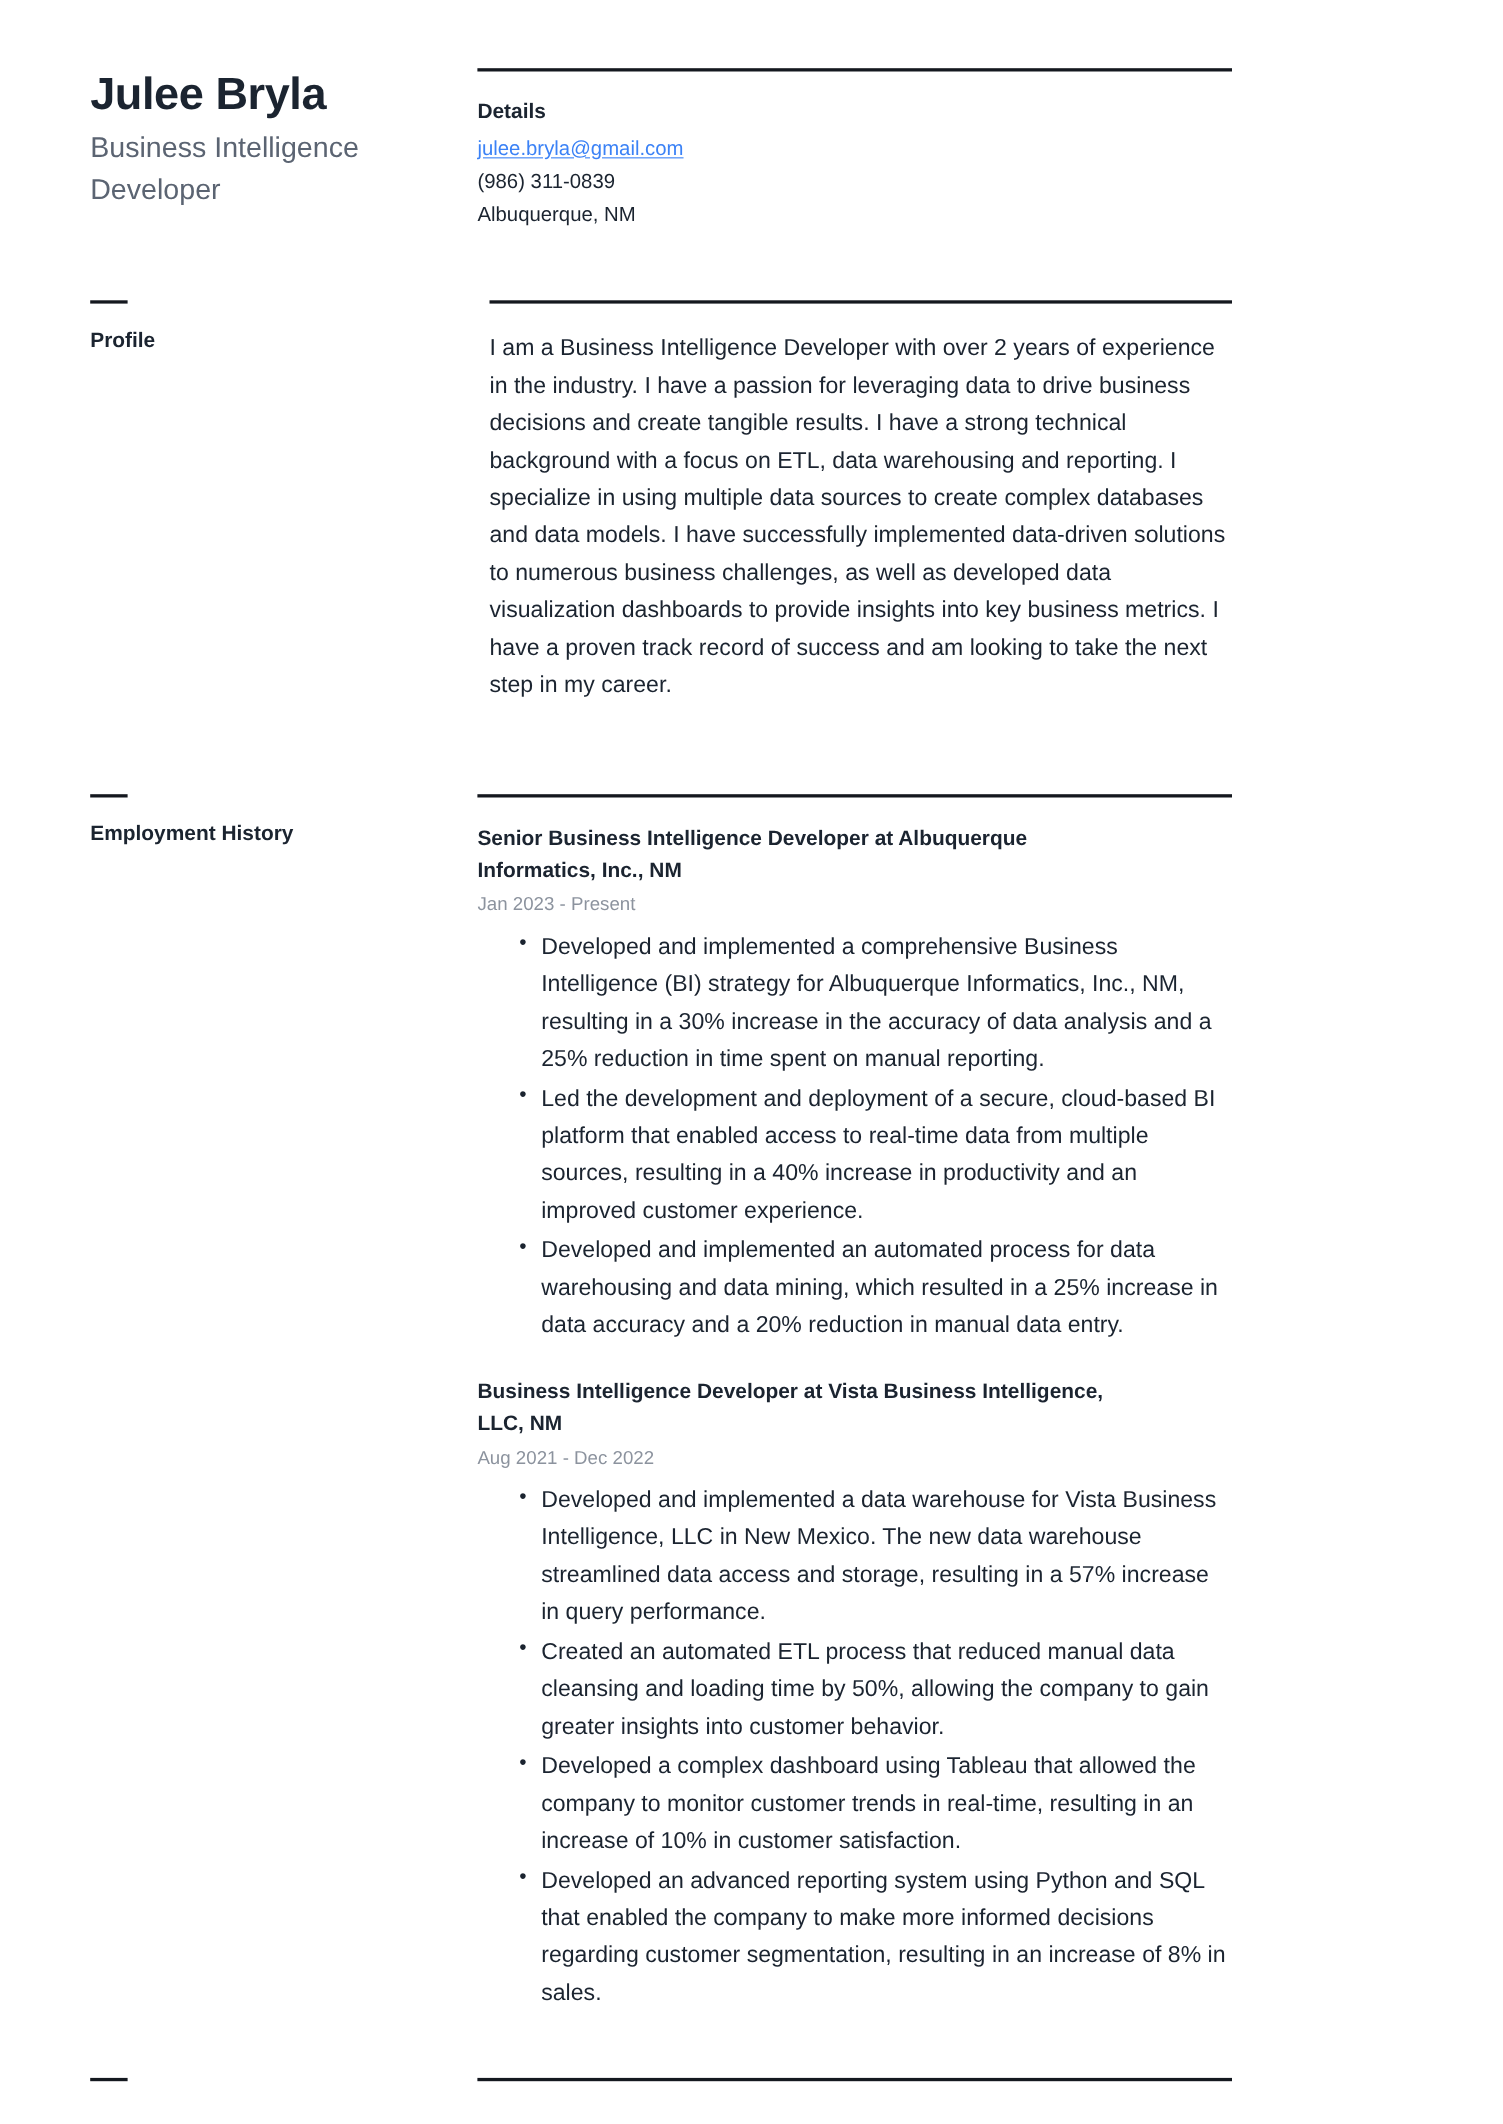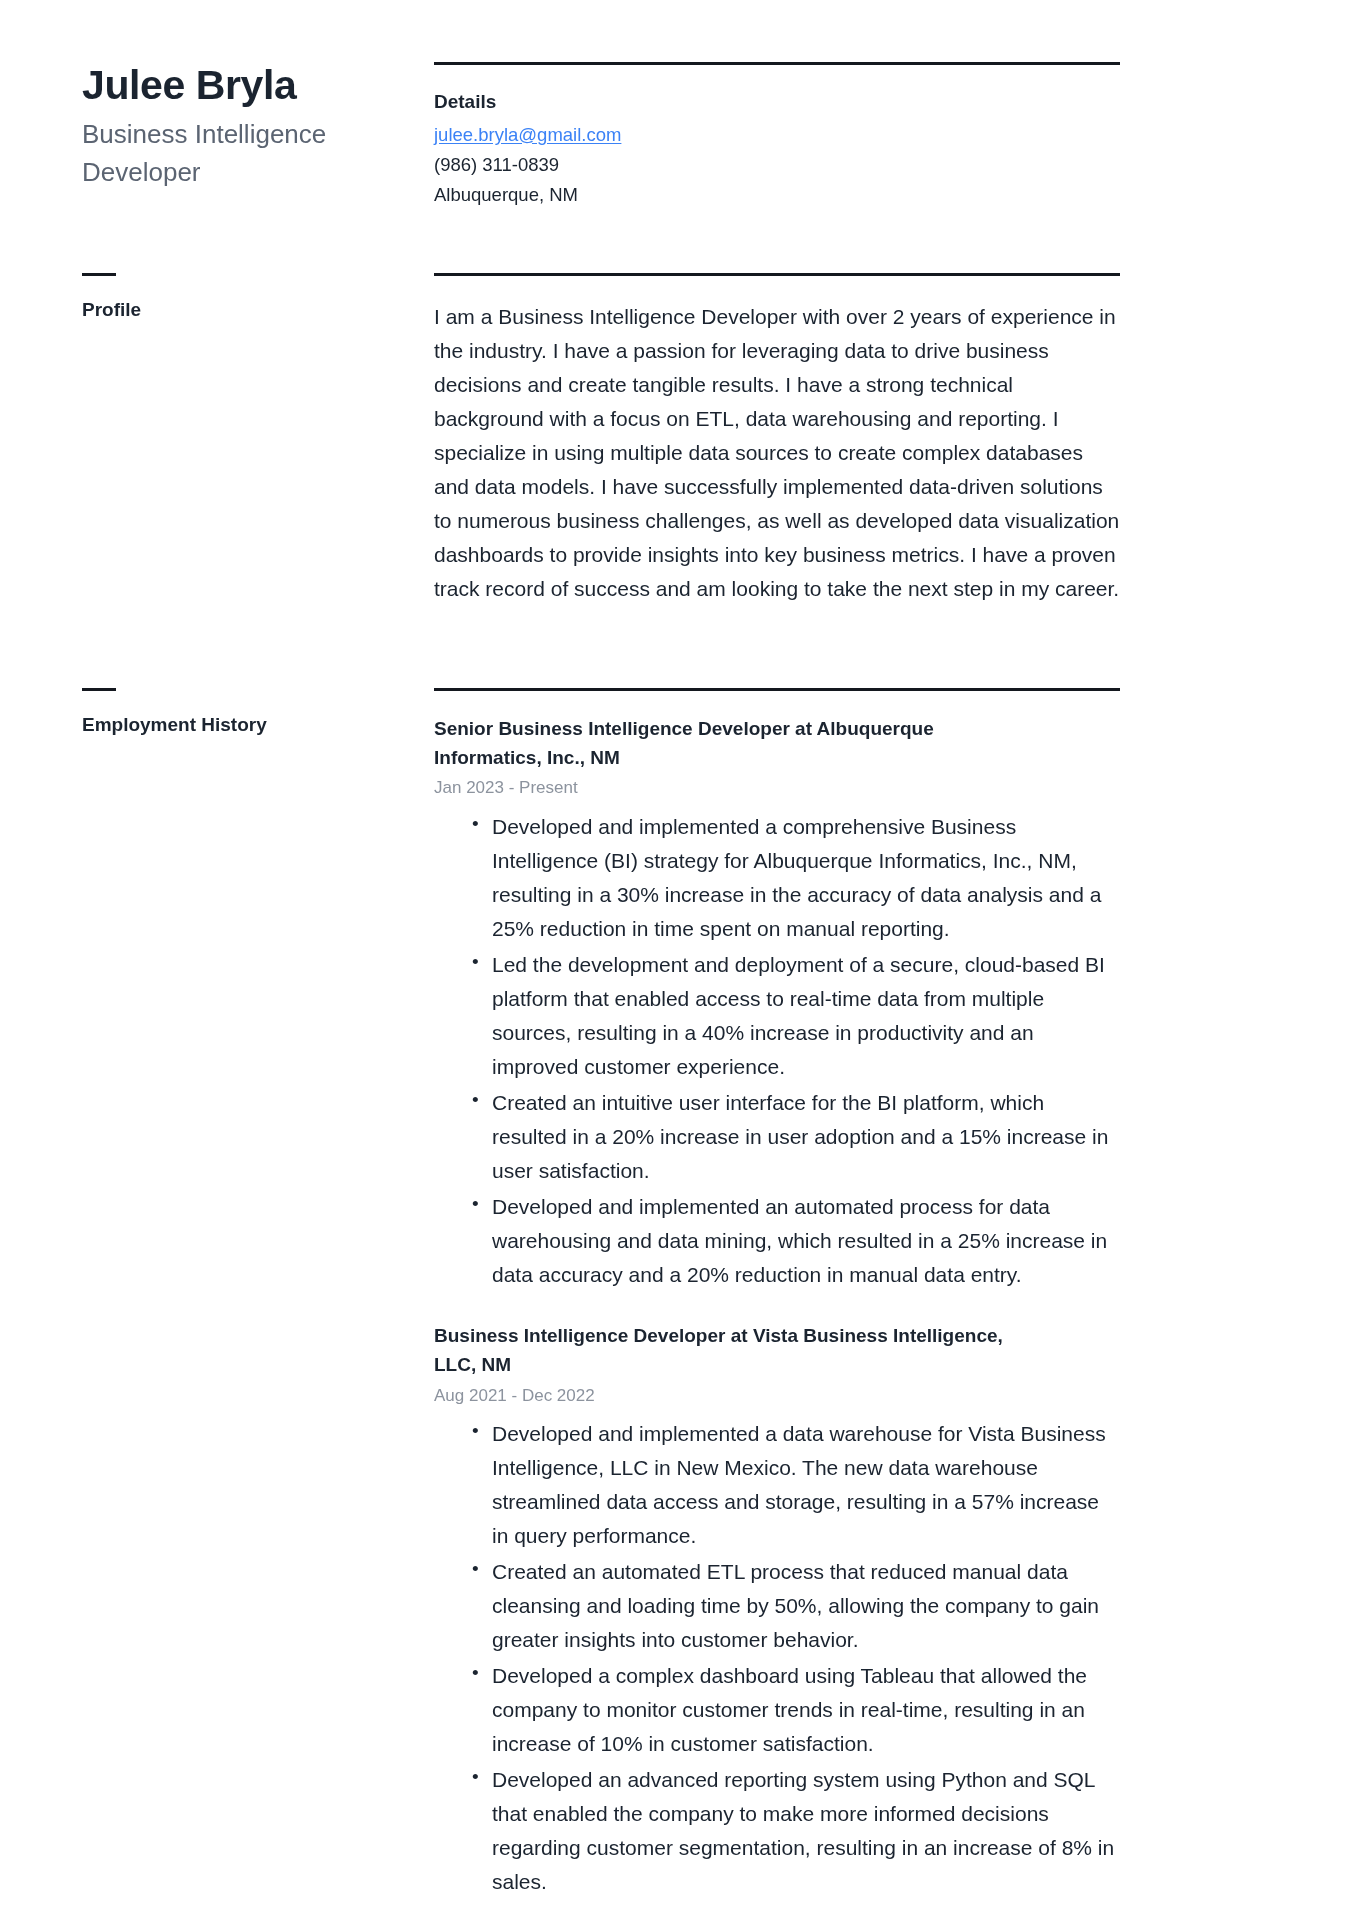--- a/index.html
+++ b/index.html
@@ -146,21 +146,21 @@
     content: "•";
     position: absolute;
     left: 0;
     top: -1px;
     font-size: 19px;
     color: #1b2430;
     line-height: 1.62;
   }
 
   
-  .sec-profile { margin-top: 63px; }
+  .sec-profile { margin-top: 63px; gap: 11px; }
   .sec-employment { margin-top: 82px; }
   .sec-next { margin-top: 58px; }
 </style>
 </head>
 <body>
 
 <div class="page">
 
   <div class="row header-row">
     <div class="col-left">
@@ -196,21 +196,20 @@
     </div>
     <div class="col-right">
       <div class="rule"></div>
 
       <div class="job">
         <div class="job-heading">Senior Business Intelligence Developer at Albuquerque Informatics, Inc., NM</div>
         <div class="job-date">Jan 2023 - Present</div>
         <ul class="job-bullets">
           <li>Developed and implemented a comprehensive Business Intelligence (BI) strategy for Albuquerque Informatics, Inc., NM, resulting in a 30% increase in the accuracy of data analysis and a 25% reduction in time spent on manual reporting.</li>
           <li>Led the development and deployment of a secure, cloud-based BI platform that enabled access to real-time data from multiple sources, resulting in a 40% increase in productivity and an improved customer experience.</li>
-          <li>Created an intuitive user interface for the BI platform, which resulted in a 20% increase in user adoption and a 15% increase in user satisfaction.</li>
           <li>Developed and implemented an automated process for data warehousing and data mining, which resulted in a 25% increase in data accuracy and a 20% reduction in manual data entry.</li>
         </ul>
       </div>
 
       <div class="job">
         <div class="job-heading">Business Intelligence Developer at Vista Business Intelligence, LLC, NM</div>
         <div class="job-date">Aug 2021 - Dec 2022</div>
         <ul class="job-bullets">
           <li>Developed and implemented a data warehouse for Vista Business Intelligence, LLC in New Mexico. The new data warehouse streamlined data access and storage, resulting in a 57% increase in query performance.</li>
           <li>Created an automated ETL process that reduced manual data cleansing and loading time by 50%, allowing the company to gain greater insights into customer behavior.</li>

